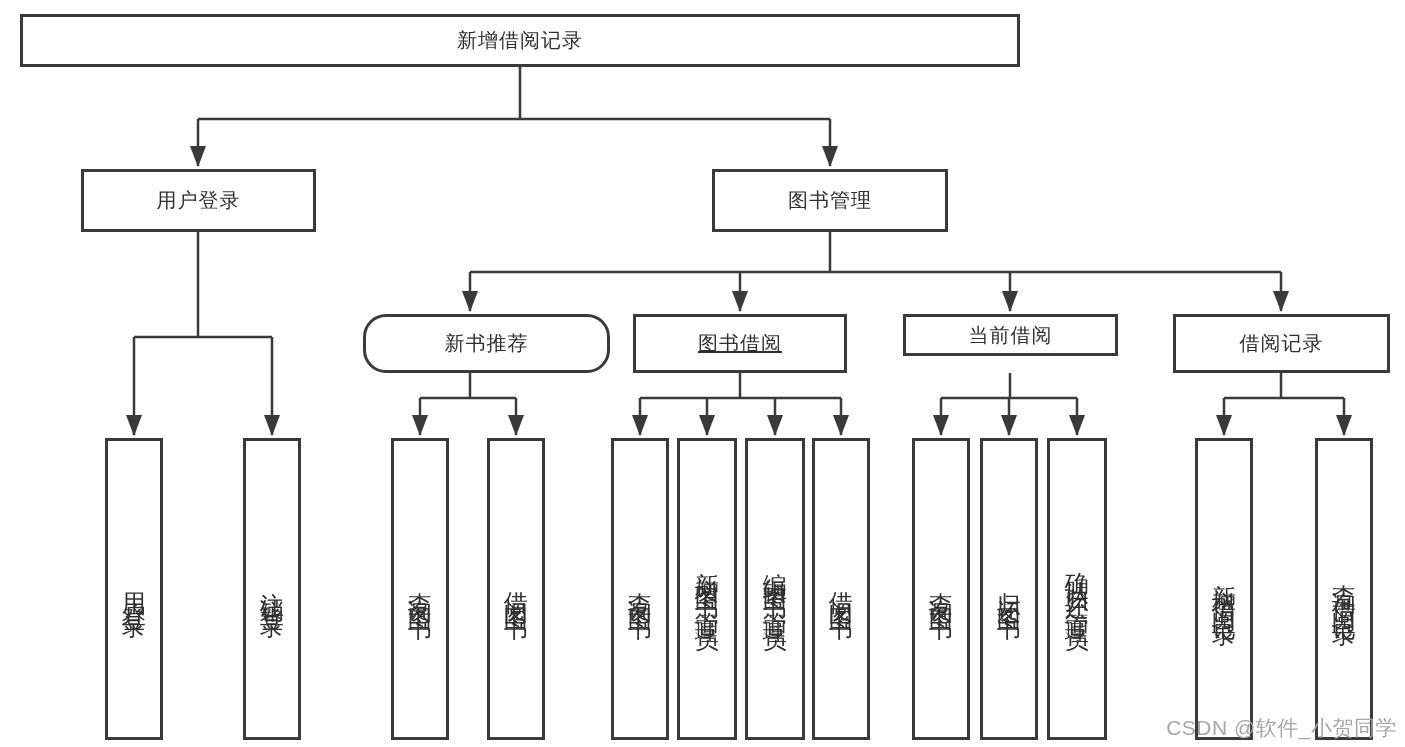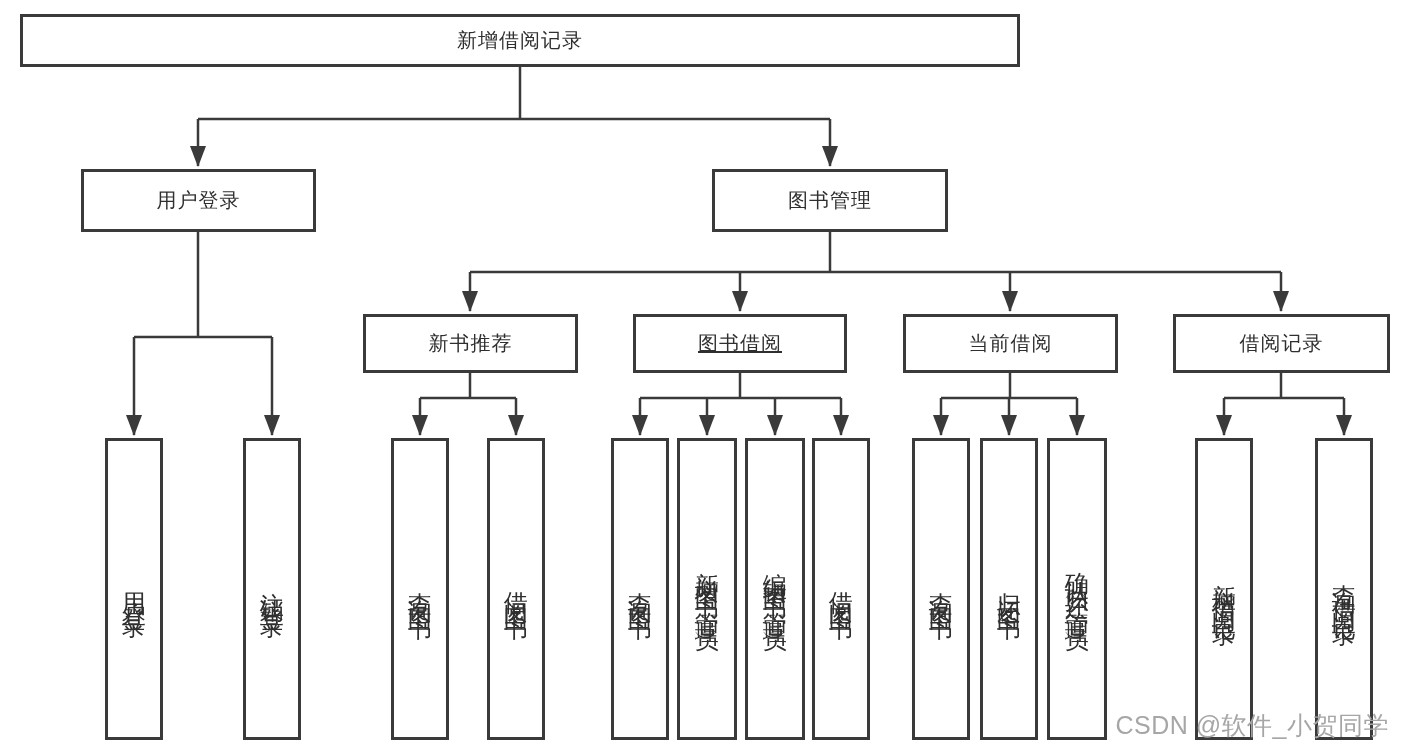--- a/index.html
+++ b/index.html
@@ -36,23 +36,23 @@
   .vbox span{
     writing-mode:vertical-rl;
     text-orientation:mixed;
     font-size:24px;
     line-height:1.15;
     letter-spacing:8px;
     white-space:nowrap;
   }
   .watermark{
     position:absolute;
-    right:16px;bottom:5px;
+    right:8px;bottom:5px;
     z-index:2;
-    font-size:25px;
+    font-size:21px;
     color:var(--watermark);
     letter-spacing:0.5px;
   }
 </style>
 </head>
 <body>
 
 <div class="canvas">
 
   <svg class="connectors" viewBox="0 0 1405 747" xmlns="http://www.w3.org/2000/svg" aria-hidden="true">
@@ -121,27 +121,27 @@
     <span>新增借阅记录</span>
   </div>
 
   <div class="box hbox" style="left:81px;top:169px;width:235px;height:63px;">
     <span>用户登录</span>
   </div>
   <div class="box hbox" style="left:712px;top:169px;width:236px;height:63px;text-align:right;">
     <span>图书管理</span>
   </div>
 
-  <div class="box hbox" style="left:363px;top:314px;width:215px;height:59px;">
+  <div class="box hbox" style="left:363px;top:314px;width:247px;height:59px;border-radius:23px;">
     <span>新书推荐</span>
   </div>
   <div class="box hbox" style="left:633px;top:314px;width:214px;height:59px;text-decoration:underline;">
     <span>图书借阅</span>
   </div>
-  <div class="box hbox" style="left:903px;top:314px;width:215px;height:59px;justify-content:center;">
+  <div class="box hbox" style="left:903px;top:314px;width:215px;height:42px;justify-content:center;">
     <span>当前借阅</span>
   </div>
   <div class="box hbox" style="left:1173px;top:314px;width:217px;height:59px;">
     <span>借阅记录</span>
   </div>
 
   <div class="box vbox" style="left:105px;">
     <span>用户登录</span>
   </div>
   <div class="box vbox" style="left:243px;">

